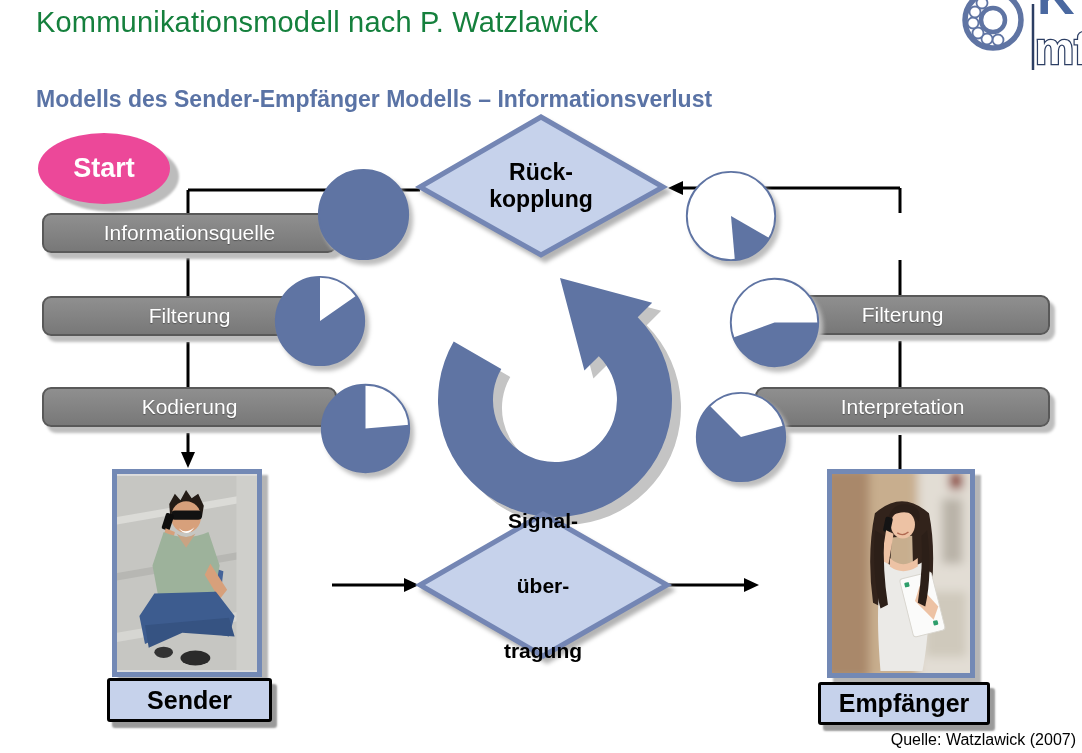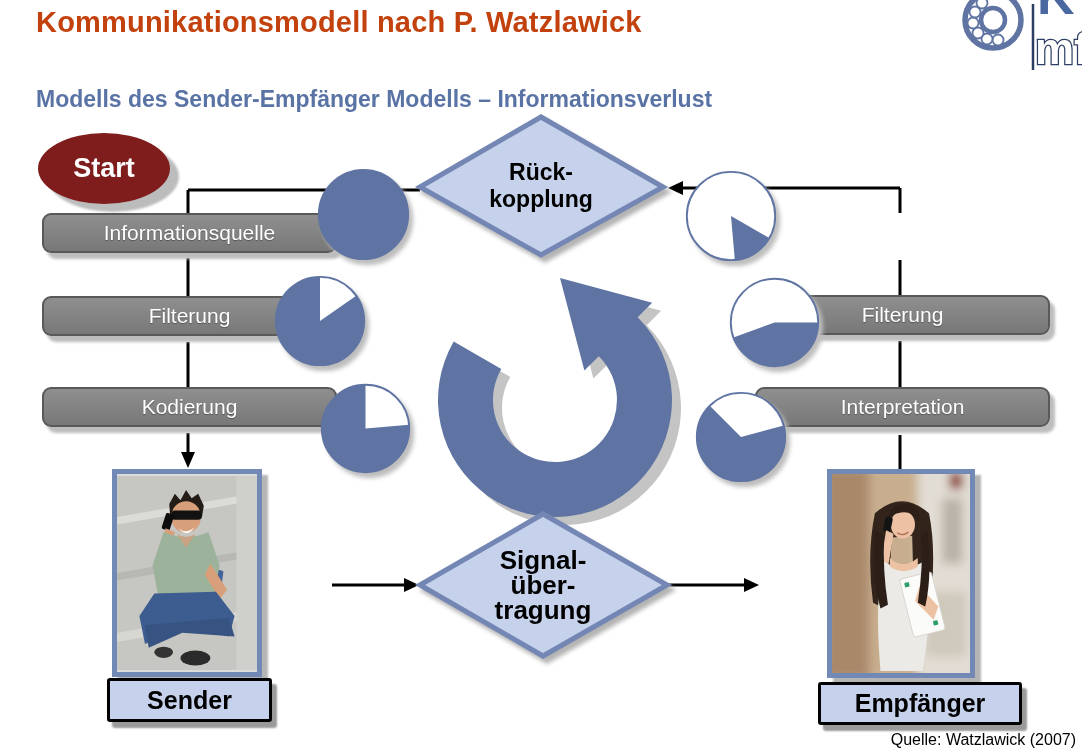--- a/index.html
+++ b/index.html
@@ -1,46 +1,46 @@
 <!DOCTYPE html>
 <html><head>
 <meta charset="utf-8">
 <style>
   html,body{margin:0;padding:0;background:#fff;}
   #slide{
     position:relative;width:1082px;height:753px;background:#fff;overflow:hidden;
     font-family:"Liberation Sans", sans-serif;
   }
   .abs{position:absolute;}
-  #title{left:36px;top:6px;font-size:29px;font-weight:bold;color:#c2410c;letter-spacing:.2px;}
+  #title{left:36px;top:6px;font-size:29px;font-weight:normal;color:#15803d;letter-spacing:.2px;}
   #subtitle{left:36px;top:86px;font-size:23px;font-weight:bold;color:#5A73A5;}
   #source{right:6px;top:731px;font-size:16px;color:#000000;}
   .gbox{
     width:295px;height:40px;border:2px solid #595959;border-radius:9px;
     background:linear-gradient(#8f8f8f,#787878);
     display:flex;align-items:center;justify-content:center;
     color:#fff;font-size:21px;text-shadow:0 1px 1px rgba(50,50,50,.55);
     box-shadow:5px 6px 3px #bdbdbd;box-sizing:border-box;z-index:2;
   }
   #start-ellipse{
     left:38px;top:133px;width:132px;height:71px;border-radius:50%;
-    background:#7f1d1d;display:flex;align-items:center;justify-content:center;
+    background:#ec4899;display:flex;align-items:center;justify-content:center;
     color:#fff;font-weight:bold;font-size:27px;
     filter:drop-shadow(9px 8px 1px #bcbcbc);z-index:2;
   }
   .diamond{z-index:3;}
   .diamond svg{position:absolute;inset:0;overflow:visible;filter:drop-shadow(4px 5px 2px #b3b3b3);}
   .diamond-text{
     position:absolute;inset:0;display:flex;flex-direction:column;
     align-items:center;justify-content:center;font-weight:bold;color:#000;
   }
   #feedback-diamond{left:414px;top:112px;width:254px;height:148px;}
   #feedback-diamond .diamond-text{font-size:23px;line-height:27px;}
   #signal-diamond{left:414px;top:509px;width:258px;height:152px;}
-  #signal-diamond .diamond-text{font-size:26px;line-height:25px;}
+  #signal-diamond .diamond-text{font-size:21px;line-height:25px;gap:40px;}
   .pie{z-index:4;}
   .pie svg{display:block;width:100%;height:100%;filter:drop-shadow(4px 5px 2px #bdbdbd);}
   .photo{
     box-sizing:border-box;border:5px solid #7389B5;background:#ddd;
     box-shadow:6px 6px 2px #b5b5b5;z-index:2;overflow:hidden;
   }
   .photo svg{display:block;width:100%;height:100%;}
   .caption{
     box-sizing:border-box;background:#C6D2EB;border:3px solid #000000;border-radius:3px;
     display:flex;align-items:center;justify-content:center;
@@ -236,17 +236,17 @@
       <g transform="rotate(-14 96 140)">
         <rect x="80" y="106" width="35" height="64" rx="3" fill="#FBFBFA" stroke="#D8D5CE"></rect>
         <rect x="84" y="111" width="5" height="5" rx="1" fill="#2E9E6B"></rect>
         <rect x="104" y="158" width="5" height="5" rx="1" fill="#2E9E6B"></rect>
       </g>
       <polygon points="94,118 114,140 109,154 89,134" fill="#EDC2A4"></polygon>
       <path d="M46 58 Q43 110 52 142 L60 138 Q54 100 56 64 Z" fill="#2C1F18"></path>
       <path d="M102 58 Q108 104 100 140 L92 136 Q98 98 96 64 Z" fill="#2C1F18"></path>
     </svg>
   </div>
-  <div class="abs caption" style="left:818px;top:682px;width:204px;height:43px">
+  <div class="abs caption" style="left:818px;top:682px;width:172px;height:43px">
     <span>Empfänger</span>
   </div>
 
 </div>
 
 </body></html>

